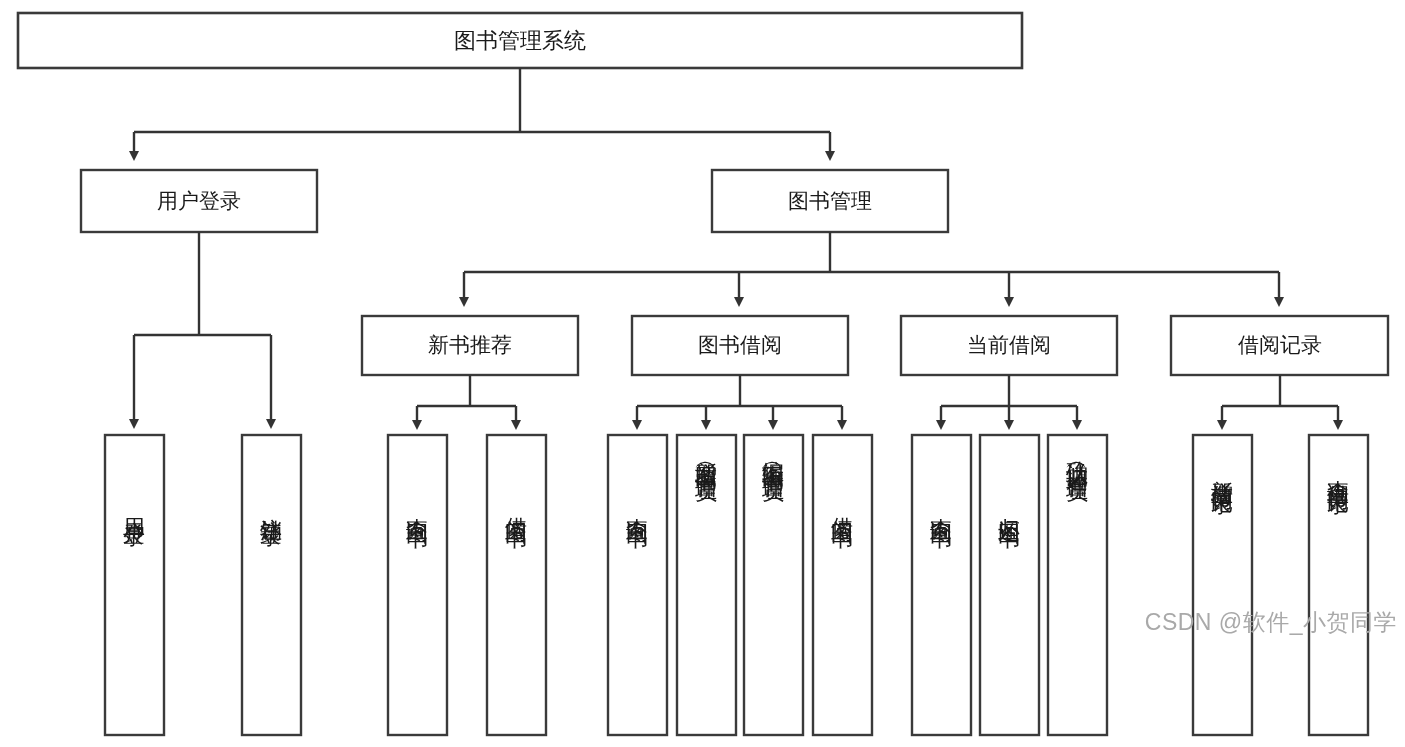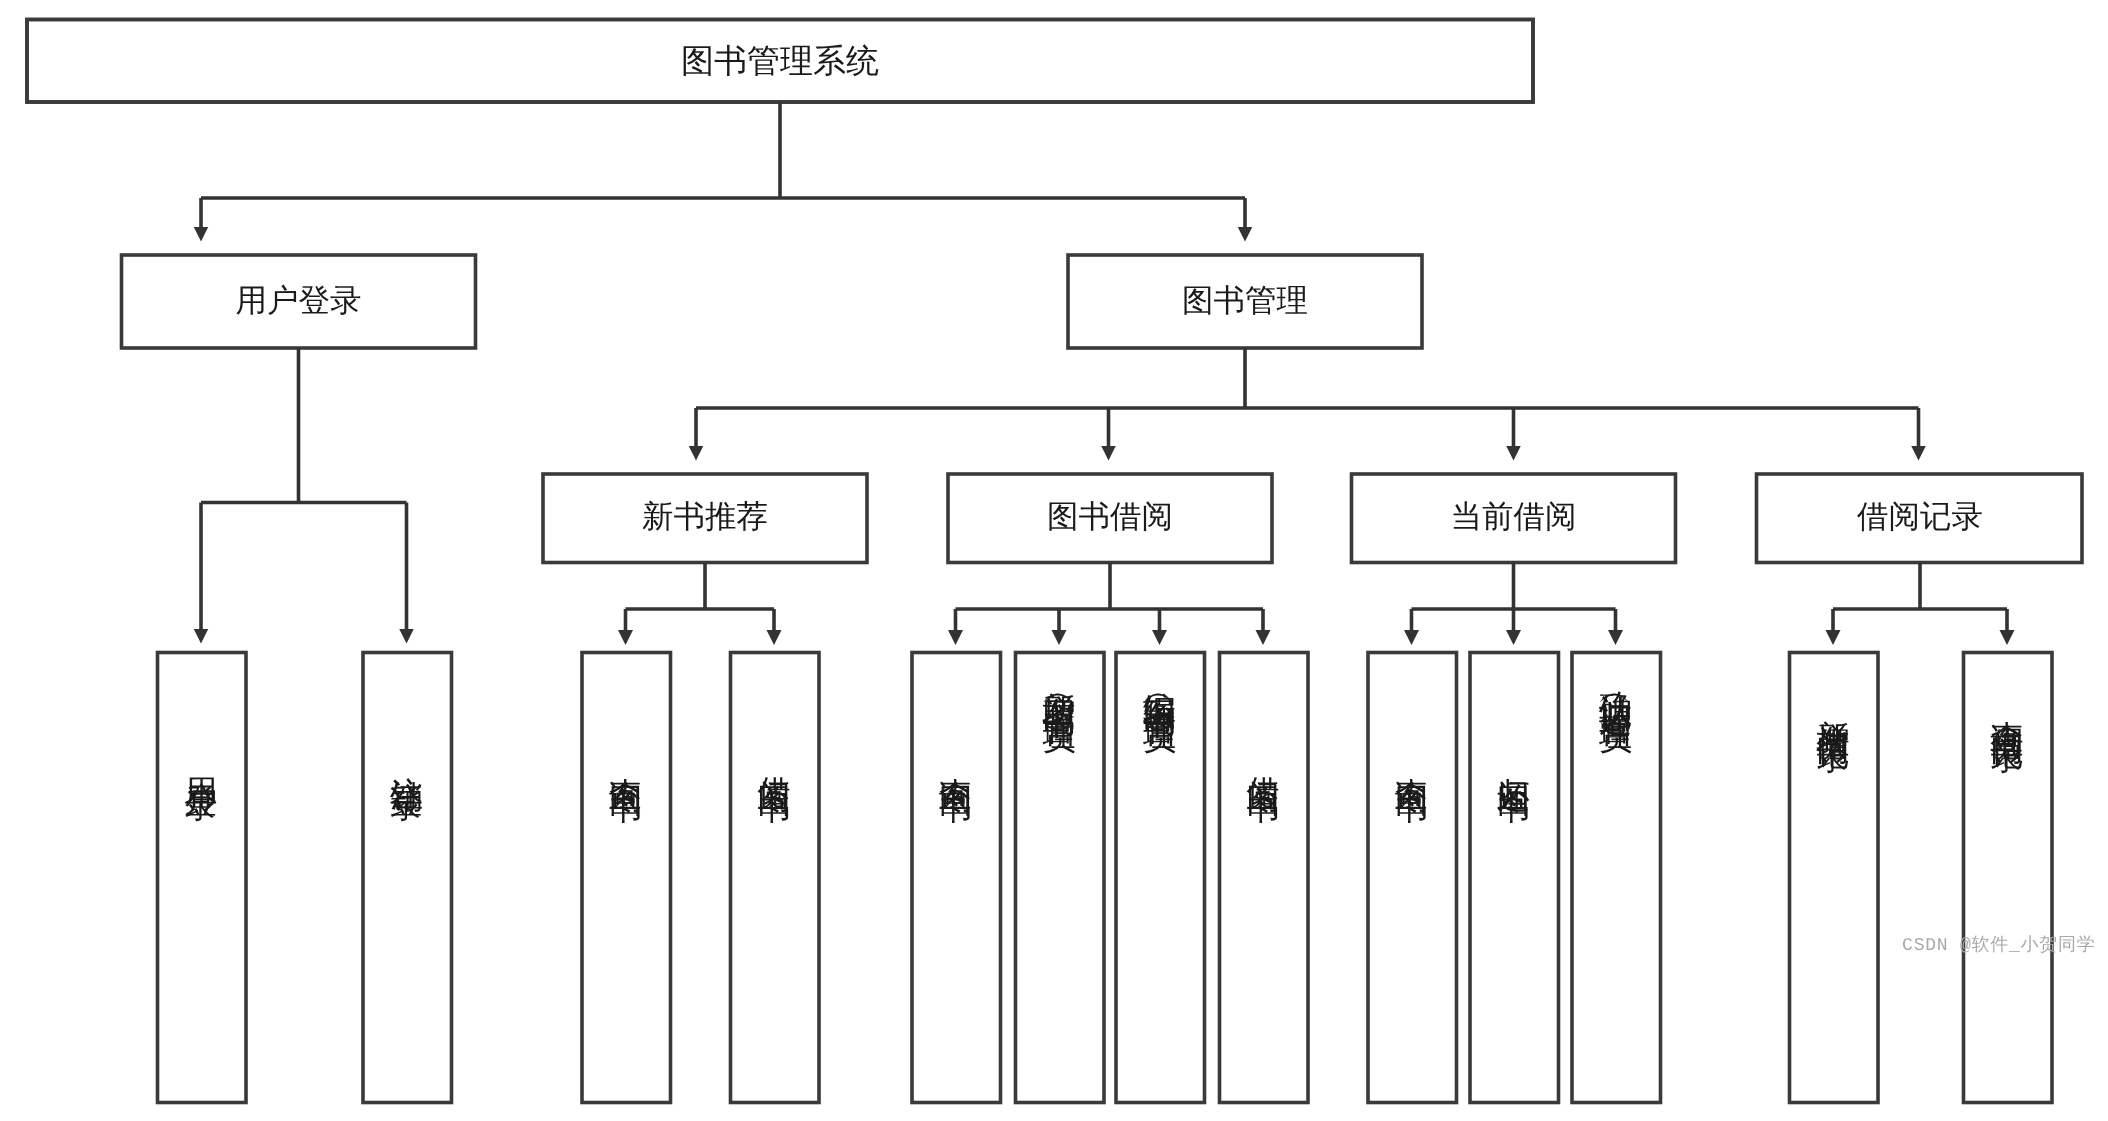--- a/index.html
+++ b/index.html
@@ -70,22 +70,22 @@
     font-size: 22px;
     line-height: 1.05;
     color: #1a1a1a;
     letter-spacing: 3px;
     white-space: nowrap;
   }
   .watermark {
     position: absolute;
     right: 8px;
     bottom: 4px;
-    font-family: Liberation Mono, monospace;
-    font-size: 12px;
+    font-family: Liberation Sans, sans-serif;
+    font-size: 23px;
     color: #a9a9a9;
     letter-spacing: 0.5px;
     white-space: nowrap;
     pointer-events: none;
   }
 </style>
 </head>
 <body>
 
 <div id="diagram-root">

